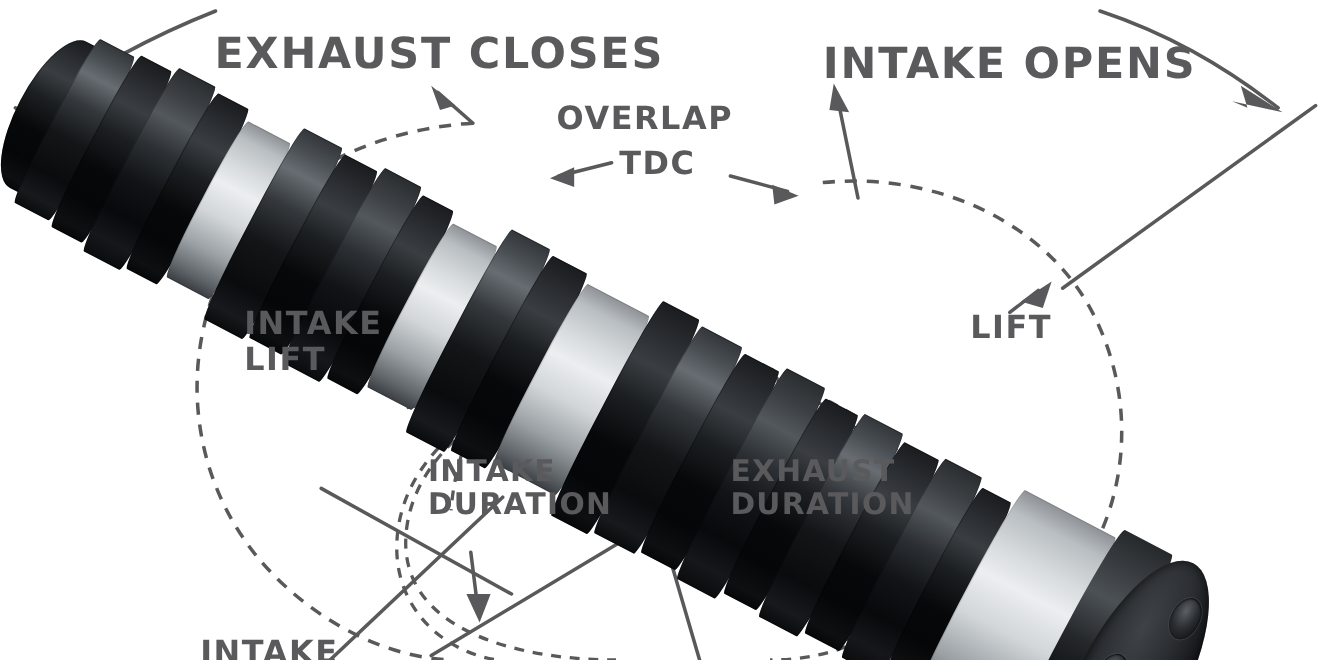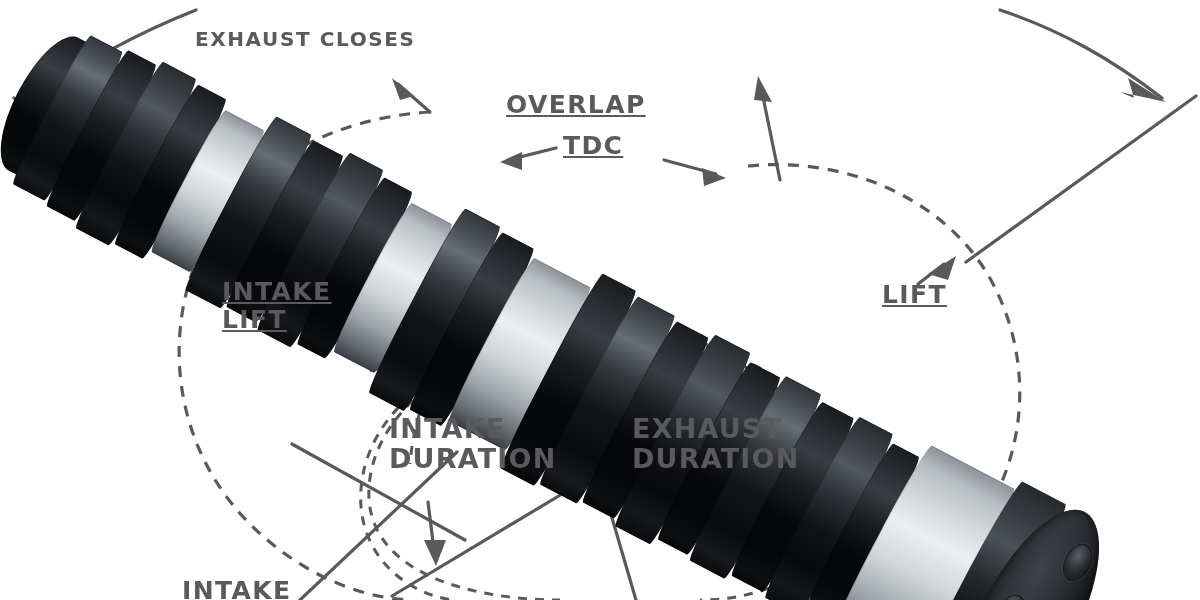--- a/index.html
+++ b/index.html
@@ -25,33 +25,33 @@
     position:absolute;
     color:#5a5a5c;
     font-family:"DejaVu Sans", sans-serif;
     font-weight:700;
     letter-spacing:1.0px;
     white-space:nowrap;
     line-height:1.06;
     text-transform:uppercase;
     -webkit-font-smoothing:none;
   }
-  .lbl.l-big{font-size:20px;letter-spacing:1.6px;}
-  .lbl.l-mid{font-size:25px;letter-spacing:1.4px;text-decoration:underline;}
+  .lbl.l-big{font-size:39px;letter-spacing:1.6px;}
+  .lbl.l-mid{font-size:29px;letter-spacing:1.4px;}
   .lbl.l-sm{font-size:27px;letter-spacing:1.2px;}
   .lbl.two-line{line-height:1.12;}
 
   #lbl-exhaust-closes{left:195px;top:29px;}
   #lbl-intake-opens{left:748px;top:38px;}
   #lbl-overlap{left:506px;top:92px;}
   #lbl-tdc{left:563px;top:133px;}
   #lbl-intake-lift{left:222px;top:278px;}
   #lbl-exhaust-lift{left:882px;top:281px;}
   #lbl-intake-duration{left:389px;top:414px;}
-  #lbl-exhaust-duration{left:632px;top:414px;}
+  #lbl-exhaust-duration{left:664px;top:414px;}
   #lbl-intake-closes{left:182px;top:578px;}
 
   
   #cam-wrap{
     position:absolute;left:0;top:0;width:1200px;height:600px;
   }
   #cam{
     position:absolute;
     left:18px; top:-58px;
     width:1190px; height:300px;
@@ -231,20 +231,21 @@
         </div>
 
       </div>
     </div>
   </div>
 
   <div id="label-layer">
 
     <div class="lbl l-big" id="lbl-exhaust-closes">EXHAUST CLOSES</div>
 
+    <div class="lbl l-big" id="lbl-intake-opens">INTAKE OPENS</div>
 
     <div class="lbl l-mid" id="lbl-overlap">OVERLAP</div>
 
     <div class="lbl l-mid" id="lbl-tdc">TDC</div>
 
     <div class="lbl l-mid two-line" id="lbl-intake-lift">
       <div>INTAKE</div>
       <div>LIFT</div>
     </div>
 

